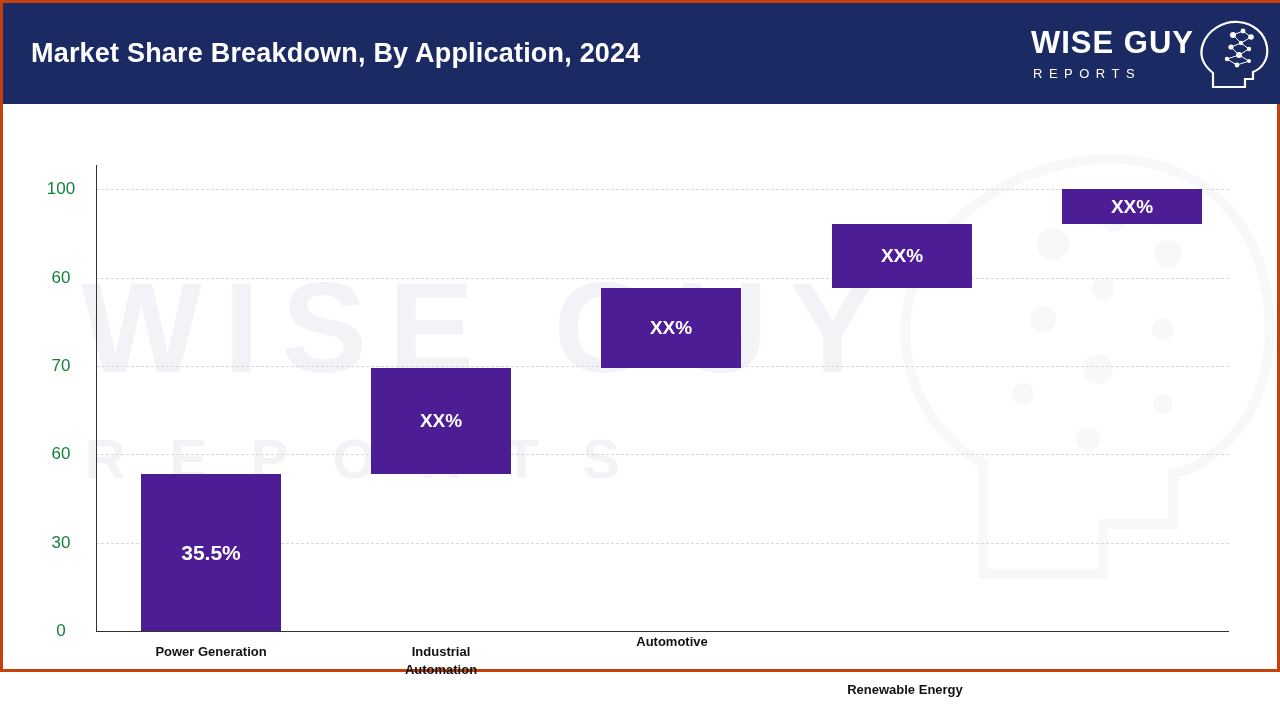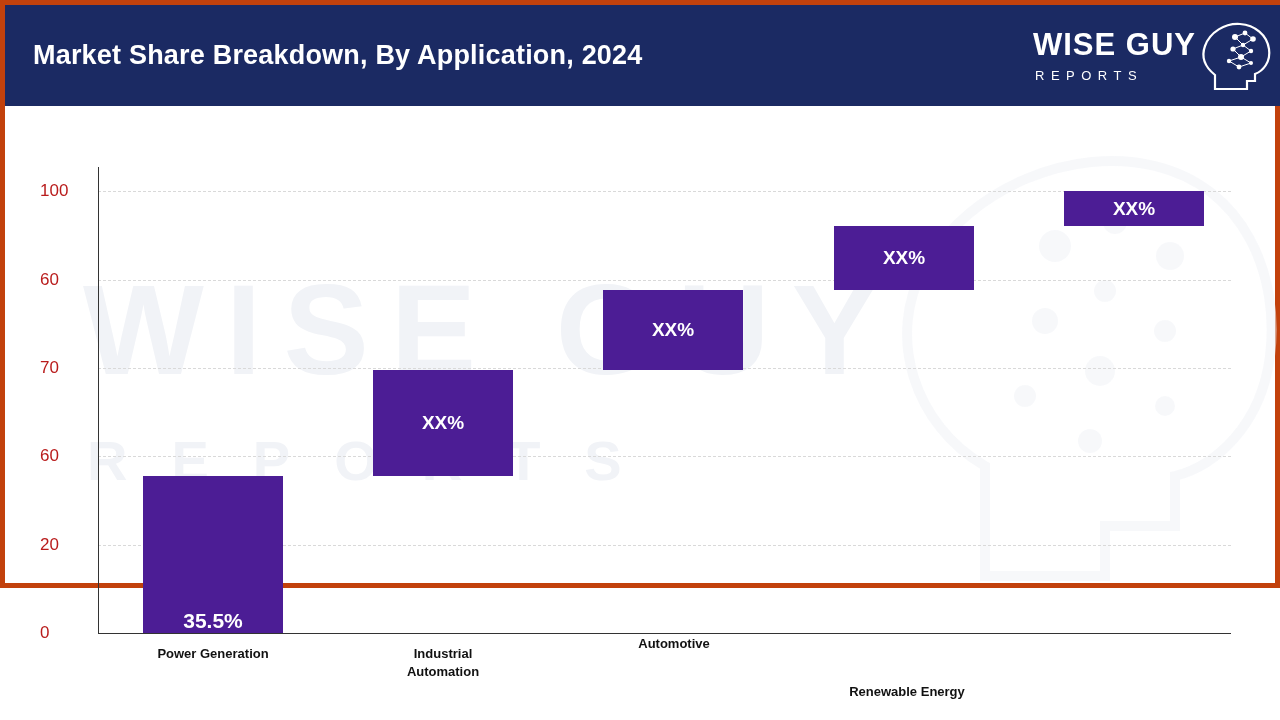--- a/index.html
+++ b/index.html
@@ -9,23 +9,23 @@
   }
   body {
     width: 1280px;
     height: 720px;
     font-family: "Liberation Sans", sans-serif;
     overflow: hidden;
   }
   .page {
     position: relative;
     width: 1280px;
-    height: 588px;
+    height: 672px;
     box-sizing: border-box;
-    border: 5px solid #c2410c;
+    border: 3px solid #c2410c;
     background: #ffffff;
   }
 
   
   .header {
     position: absolute;
     left: 0;
     top: 0;
     width: 1280px;
     height: 101px;
@@ -140,23 +140,23 @@
     left: 0;
     top: 466px;
     width: 1133px;
     height: 0;
     border-top: 1.5px solid #333333;
   }
   .ytick-label {
     position: absolute;
     right: 0;
     width: 46px;
-    text-align: left;
+    text-align: center;
     font-size: 17px;
-    color: #b91c1c;
+    color: #15803d;
     transform: translateY(-50%);
   }
   .ytick-holder {
     position: absolute;
     left: -58px;
     width: 46px;
     height: 0;
   }
   .bar {
     position: absolute;
@@ -241,36 +241,36 @@
       <div class="gridline" style="top:112.6px;"></div>
       <div class="gridline" style="top:24.2px;"></div>
 
       <div class="axis-y"></div>
       <div class="axis-x"></div>
 
       <div class="ytick-holder" style="top:466px;">
           <div class="ytick-label">0</div>
         </div>
       <div class="ytick-holder" style="top:377.6px;">
-          <div class="ytick-label">20</div>
+          <div class="ytick-label">30</div>
         </div>
       <div class="ytick-holder" style="top:289.3px;">
           <div class="ytick-label">60</div>
         </div>
       <div class="ytick-holder" style="top:200.9px;">
           <div class="ytick-label">70</div>
         </div>
       <div class="ytick-holder" style="top:112.6px;">
           <div class="ytick-label">60</div>
         </div>
       <div class="ytick-holder" style="top:24.2px;">
           <div class="ytick-label">100</div>
         </div>
 
-      <div class="bar" style="left:45px; width:140px; top:309px; height:157px;align-items:flex-end;">
+      <div class="bar" style="left:45px; width:140px; top:309px; height:157px;">
         <span class="bar-label big">35.5%</span>
       </div>
       <div class="bar" style="left:275px; width:140px; top:203px; height:106px;">
         <span class="bar-label">XX%</span>
       </div>
       <div class="bar" style="left:505px; width:140px; top:123px; height:80px;">
         <span class="bar-label">XX%</span>
       </div>
       <div class="bar" style="left:736px; width:140px; top:59px; height:64px;">
         <span class="bar-label">XX%</span>

